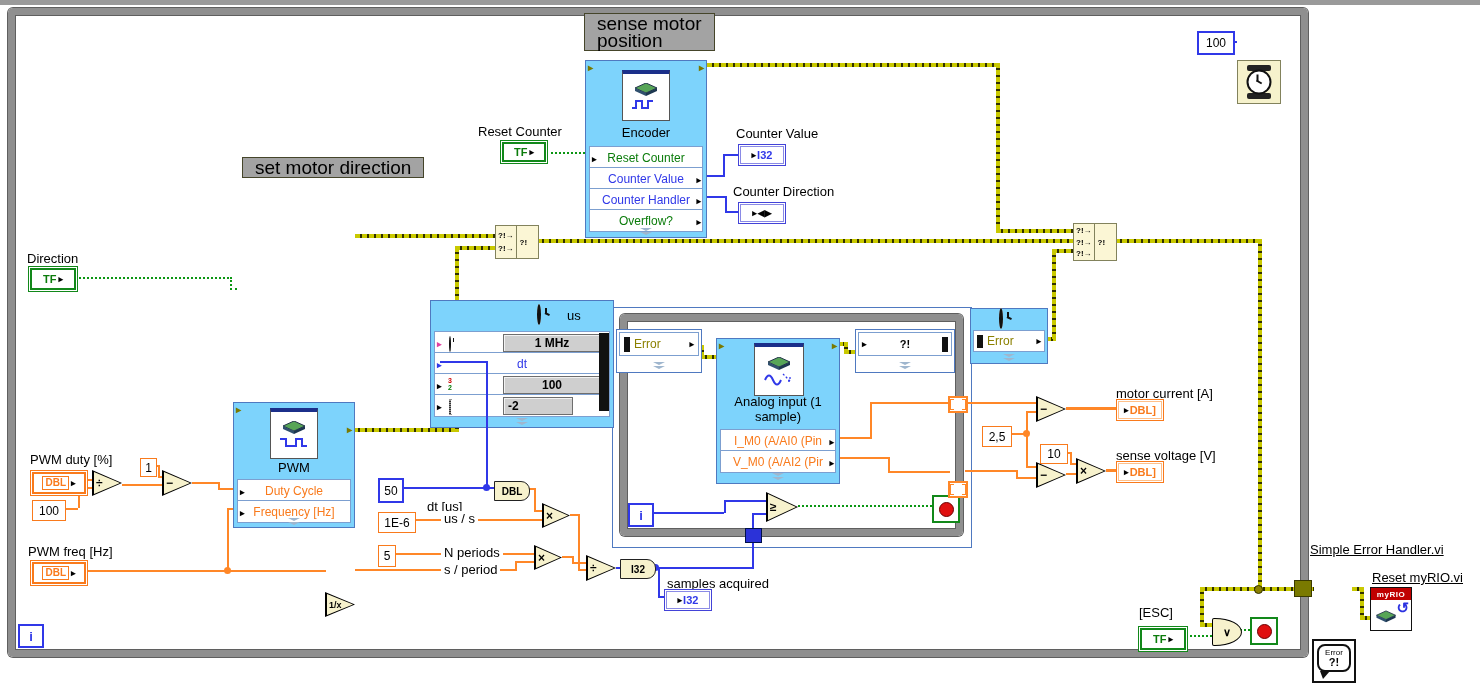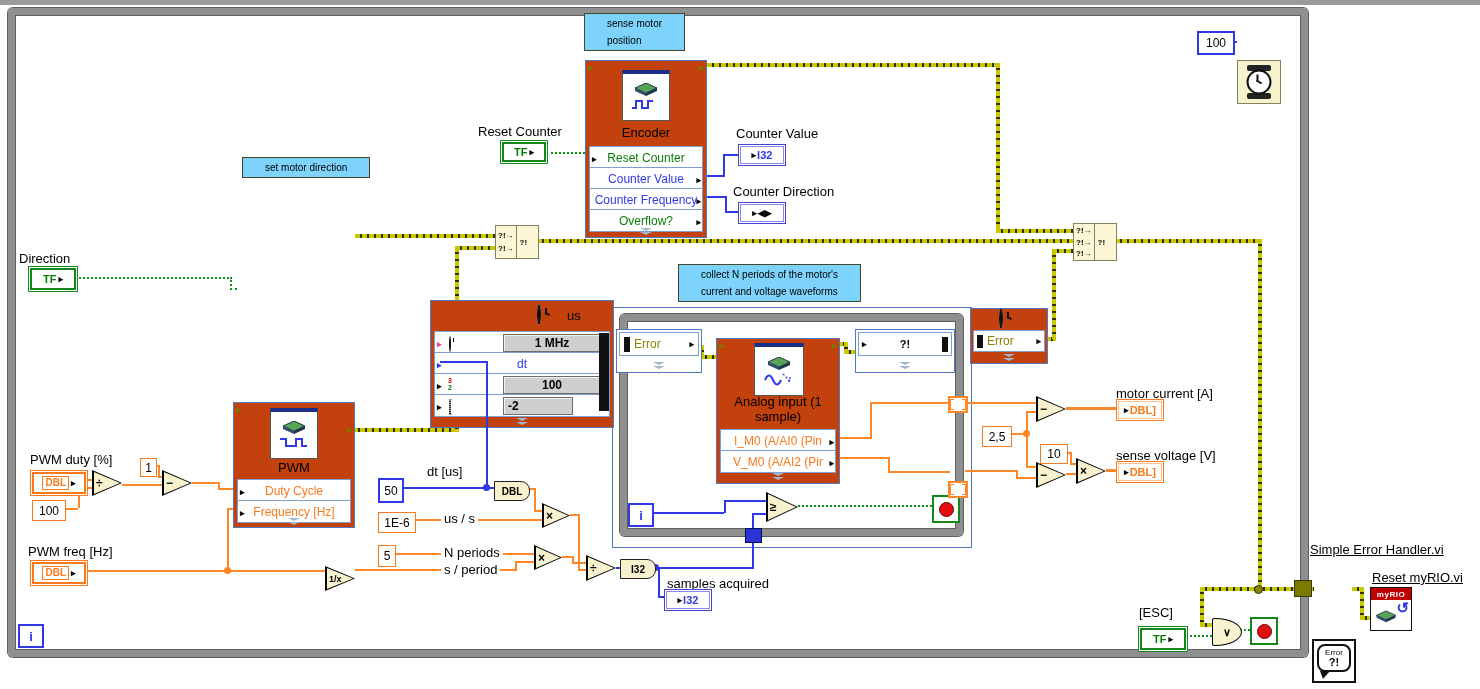--- a/index.html
+++ b/index.html
@@ -5,27 +5,27 @@
   html,body{margin:0;padding:0;background:#fff}
   #stage{position:relative;width:1480px;height:689px;background:#ffffff;
          font-family:"Liberation Sans",sans-serif;overflow:hidden;color:#000}
   .abs{position:absolute}
   i,b{display:block;font-style:normal}
   
   .loopborder{border:7px solid #8f8f8f;border-radius:5px;
               box-shadow:0 0 0 1px #5f5f5f, inset 0 0 0 1px #5f5f5f}
   .bluerect{border:1px solid #4f79c0}
   
-  .lbl{background:#7dd3fc;border:1px solid #45452a;font-size:10px;line-height:17px;
-       padding:1px 22px;white-space:pre-line}
+  .lbl{background:#a3a3a3;border:1px solid #45452a;font-size:19px;line-height:17px;
+       padding:1px 12px;white-space:pre-line}
   .vlabel{font-size:13px;text-decoration:underline;white-space:nowrap}
   .wlbl{font-size:13px;background:#fff;padding:0 3px;white-space:nowrap;line-height:15px}
   .plainlbl{font-size:13px;white-space:nowrap;line-height:15px}
   
-  .exp{background:#c2410c;border:1px solid #4f79c0}
+  .exp{background:#7dd3fc;border:1px solid #4f79c0}
   .exp-title{position:absolute;left:0;right:0;text-align:center;font-size:13px;
              line-height:15px;white-space:pre-line}
   .erow{position:absolute;left:3px;right:3px;height:21px;background:#fff;
         border:1px solid #7c9fd0;font-size:12px;display:flex;align-items:center;
         justify-content:center;white-space:nowrap;overflow:hidden}
   .tg{color:#0b7c0b}.tb{color:#3038e8}.to{color:#f97a1c}.tol{color:#8b8000}
   .icbox{position:absolute;background:#fff;border:1px solid #555;border-top:4px solid #1b2f8a;
          display:flex;flex-direction:column;align-items:center;justify-content:center;gap:1px}
   .echev{position:absolute;left:0;right:0;display:flex;justify-content:center}
   .chev{width:12px;height:8px;position:relative}
@@ -253,22 +253,20 @@
 
   <i class="abs dot" style="left:224px;top:567px;background:#ff8728"></i>
   <i class="abs dot" style="left:483px;top:484px;background:#3038e8"></i>
   <i class="abs dot" style="left:652px;top:564px;background:#3038e8"></i>
   <i class="abs dot" style="left:1023px;top:430px;background:#ff8728"></i>
   <i class="abs dot" style="left:1254px;top:585px;background:#8b8000;border:1px solid #303000"></i>
 
   <div class="abs lbl" style="left:584px;top:13px">sense motor
 position</div>
   <div class="abs lbl" style="left:242px;top:157px">set motor direction</div>
-  <div class="abs lbl" style="left:678px;top:264px">collect N periods of the motor's
-current and voltage waveforms</div>
 
   <div class="abs exp" style="left:585px;top:60px;width:120px;height:176px">
     <b class="carr" style="left:2px;top:2px"></b>
     <b class="carr" style="right:2px;top:2px"></b>
     <div class="icbox" style="left:36px;top:9px;width:46px;height:46px">
       <svg width="30" height="14" viewBox="0 0 30 14">
           <polygon points="4,5 15,0 26,5 15,10" fill="#57a557" stroke="#23344a" stroke-width="1"></polygon>
           <polygon points="4,5 15,10 15,13 4,8" fill="#30506e"></polygon>
           <polygon points="26,5 15,10 15,13 26,8" fill="#1d3750"></polygon>
         </svg>
@@ -279,21 +277,21 @@
     <div class="exp-title" style="top:64px">Encoder</div>
     <div class="erow tg" style="top:85px">
         <b class="ral"></b>
         <span>Reset Counter</span>
       </div>
     <div class="erow tb" style="top:106px">
         <span>Counter Value</span>
         <b class="rar"></b>
       </div>
     <div class="erow tb" style="top:127px">
-        <span>Counter Frequency</span>
+        <span>Counter Handler</span>
         <b class="rar"></b>
       </div>
     <div class="erow tg" style="top:148px">
         <span>Overflow?</span>
         <b class="rar"></b>
       </div>
     <div class="echev" style="bottom:1px">
         <span class="chev"></span>
       </div>
   </div>
@@ -306,21 +304,21 @@
   <div class="abs term i32i tstart" style="left:738px;top:202px;width:46px;height:20px;color:#000;font-size:9px">
       <span>◀▶</span>
     </div>
 
   <div class="abs plainlbl" style="left:478px;top:124px">Reset Counter</div>
   <div class="abs term tf tend" style="left:500px;top:140px;width:46px;height:22px">
       <span>TF</span>
     </div>
 
 
-  <div class="abs plainlbl" style="left:19px;top:251px">Direction</div>
+  <div class="abs plainlbl" style="left:27px;top:251px">Direction</div>
   <div class="abs term tf tend" style="left:28px;top:266px;width:48px;height:24px">
       <span>TF</span>
     </div>
 
   <div class="abs exp" style="left:233px;top:402px;width:120px;height:124px">
     <b class="carr" style="left:2px;top:2px"></b>
     <b class="carr" style="right:2px;top:22px"></b>
     <div class="icbox" style="left:36px;top:5px;width:46px;height:46px">
       <svg width="30" height="14" viewBox="0 0 30 14">
           <polygon points="4,5 15,0 26,5 15,10" fill="#57a557" stroke="#23344a" stroke-width="1"></polygon>
@@ -359,21 +357,21 @@
   <div class="abs tri" style="left:162px;top:470px;width:30px;height:26px">
       <i class="t-b"></i>
       <i class="t-f"></i>
       <span class="t-g">−</span>
     </div>
 
   <div class="abs plainlbl" style="left:28px;top:544px">PWM freq [Hz]</div>
   <div class="abs term dblc tend" style="left:30px;top:560px;width:56px;height:24px">
       <span class="minibox">DBL</span>
     </div>
-  <div class="abs tri" style="left:325px;top:566px;width:30px;height:25px">
+  <div class="abs tri" style="left:325px;top:592px;width:30px;height:25px">
       <i class="t-b"></i>
       <i class="t-f"></i>
       <span class="t-g t-sm">1/x</span>
     </div>
 
   <div class="abs exp" style="left:430px;top:300px;width:182px;height:126px">
     <div class="abs" style="left:106px;top:5px;width:20px;height:20px"><span class="clksm" style="border-radius:50%"></span></div>
     <div class="abs" style="left:136px;top:7px;font-size:13px">us</div>
     <div class="erow" style="top:30px">
         <b class="ral pink"></b>
@@ -399,21 +397,21 @@
       </div>
     <div class="abs" style="left:168px;top:32px;width:10px;height:78px;background:#111"></div>
     <div class="echev" style="bottom:1px">
         <span class="chev"></span>
       </div>
   </div>
 
   <i class="abs bv" style="left:486px;top:362px;height:126px"></i>
   <i class="abs bw" style="left:440px;top:361px;width:48px"></i>
   <div class="abs constb" style="left:378px;top:478px;width:22px;height:21px">50</div>
-  <div class="abs wlbl" style="left:424px;top:464px">dt [us]</div>
+  <div class="abs wlbl" style="left:424px;top:499px">dt [us]</div>
   <div class="abs coerce" style="left:494px;top:481px;width:34px;height:18px">DBL</div>
   <div class="abs const" style="left:378px;top:512px;width:36px;height:19px">1E-6</div>
   <div class="abs wlbl" style="left:441px;top:511px">us / s</div>
   <div class="abs const" style="left:378px;top:545px;width:16px;height:20px">5</div>
   <div class="abs wlbl" style="left:441px;top:545px">N periods</div>
   <div class="abs wlbl" style="left:441px;top:562px">s / period</div>
   <div class="abs tri" style="left:542px;top:503px;width:28px;height:25px">
       <i class="t-b"></i>
       <i class="t-f"></i>
       <span class="t-g">×</span>

